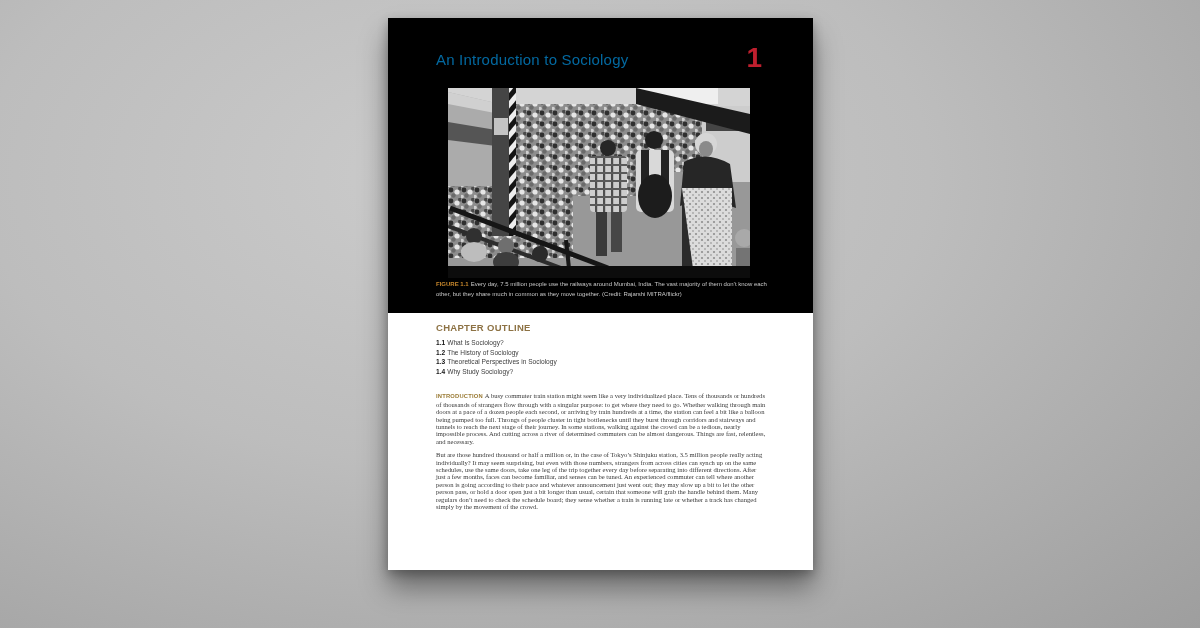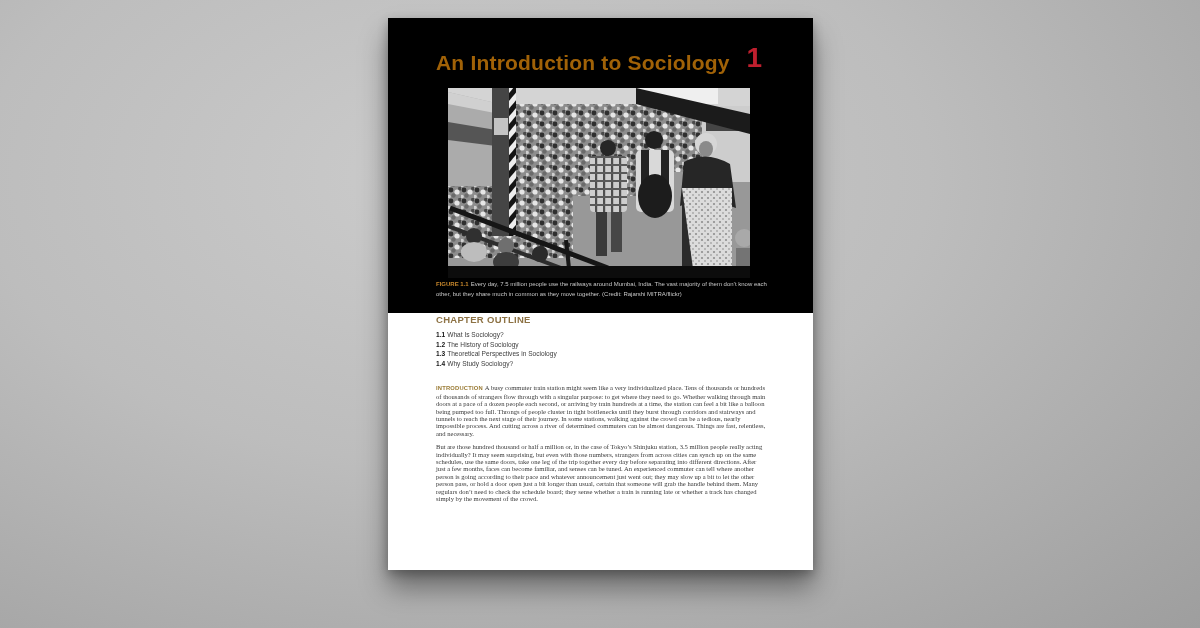--- a/index.html
+++ b/index.html
@@ -25,23 +25,23 @@
   }
   .page-header {
     position: relative;
     width: 100%; height: 295px;
     background: #000000;
   }
   .page-title {
     position: absolute;
     left: 48px; top: 33px;
     margin: 0;
-    color: #a16207;
-    font-size: 21px;
-    font-weight: 700;
+    color: #0369a1;
+    font-size: 15px;
+    font-weight: 400;
     letter-spacing: 0.2px;
   }
   .chapter-number {
     position: absolute;
     right: 51px; top: 26px;
     color: #bf1f2e;
     font-size: 28px;
     font-weight: 700;
     line-height: 1;
   }
@@ -63,21 +63,21 @@
     color: #c7c7c7;
     font-weight: 400;
   }
   .fig-label {
     color: #c8882c;
     font-weight: 700;
     margin-right: 2px;
   }
   .content {
     position: absolute;
-    left: 48px; top: 296px;
+    left: 48px; top: 304px;
     width: 330px;
   }
   .outline-heading {
     margin: 0 0 5px 0;
     font-size: 9.5px;
     font-weight: 700;
     letter-spacing: 0.3px;
     color: #8d7244;
   }
   .outline-list {

